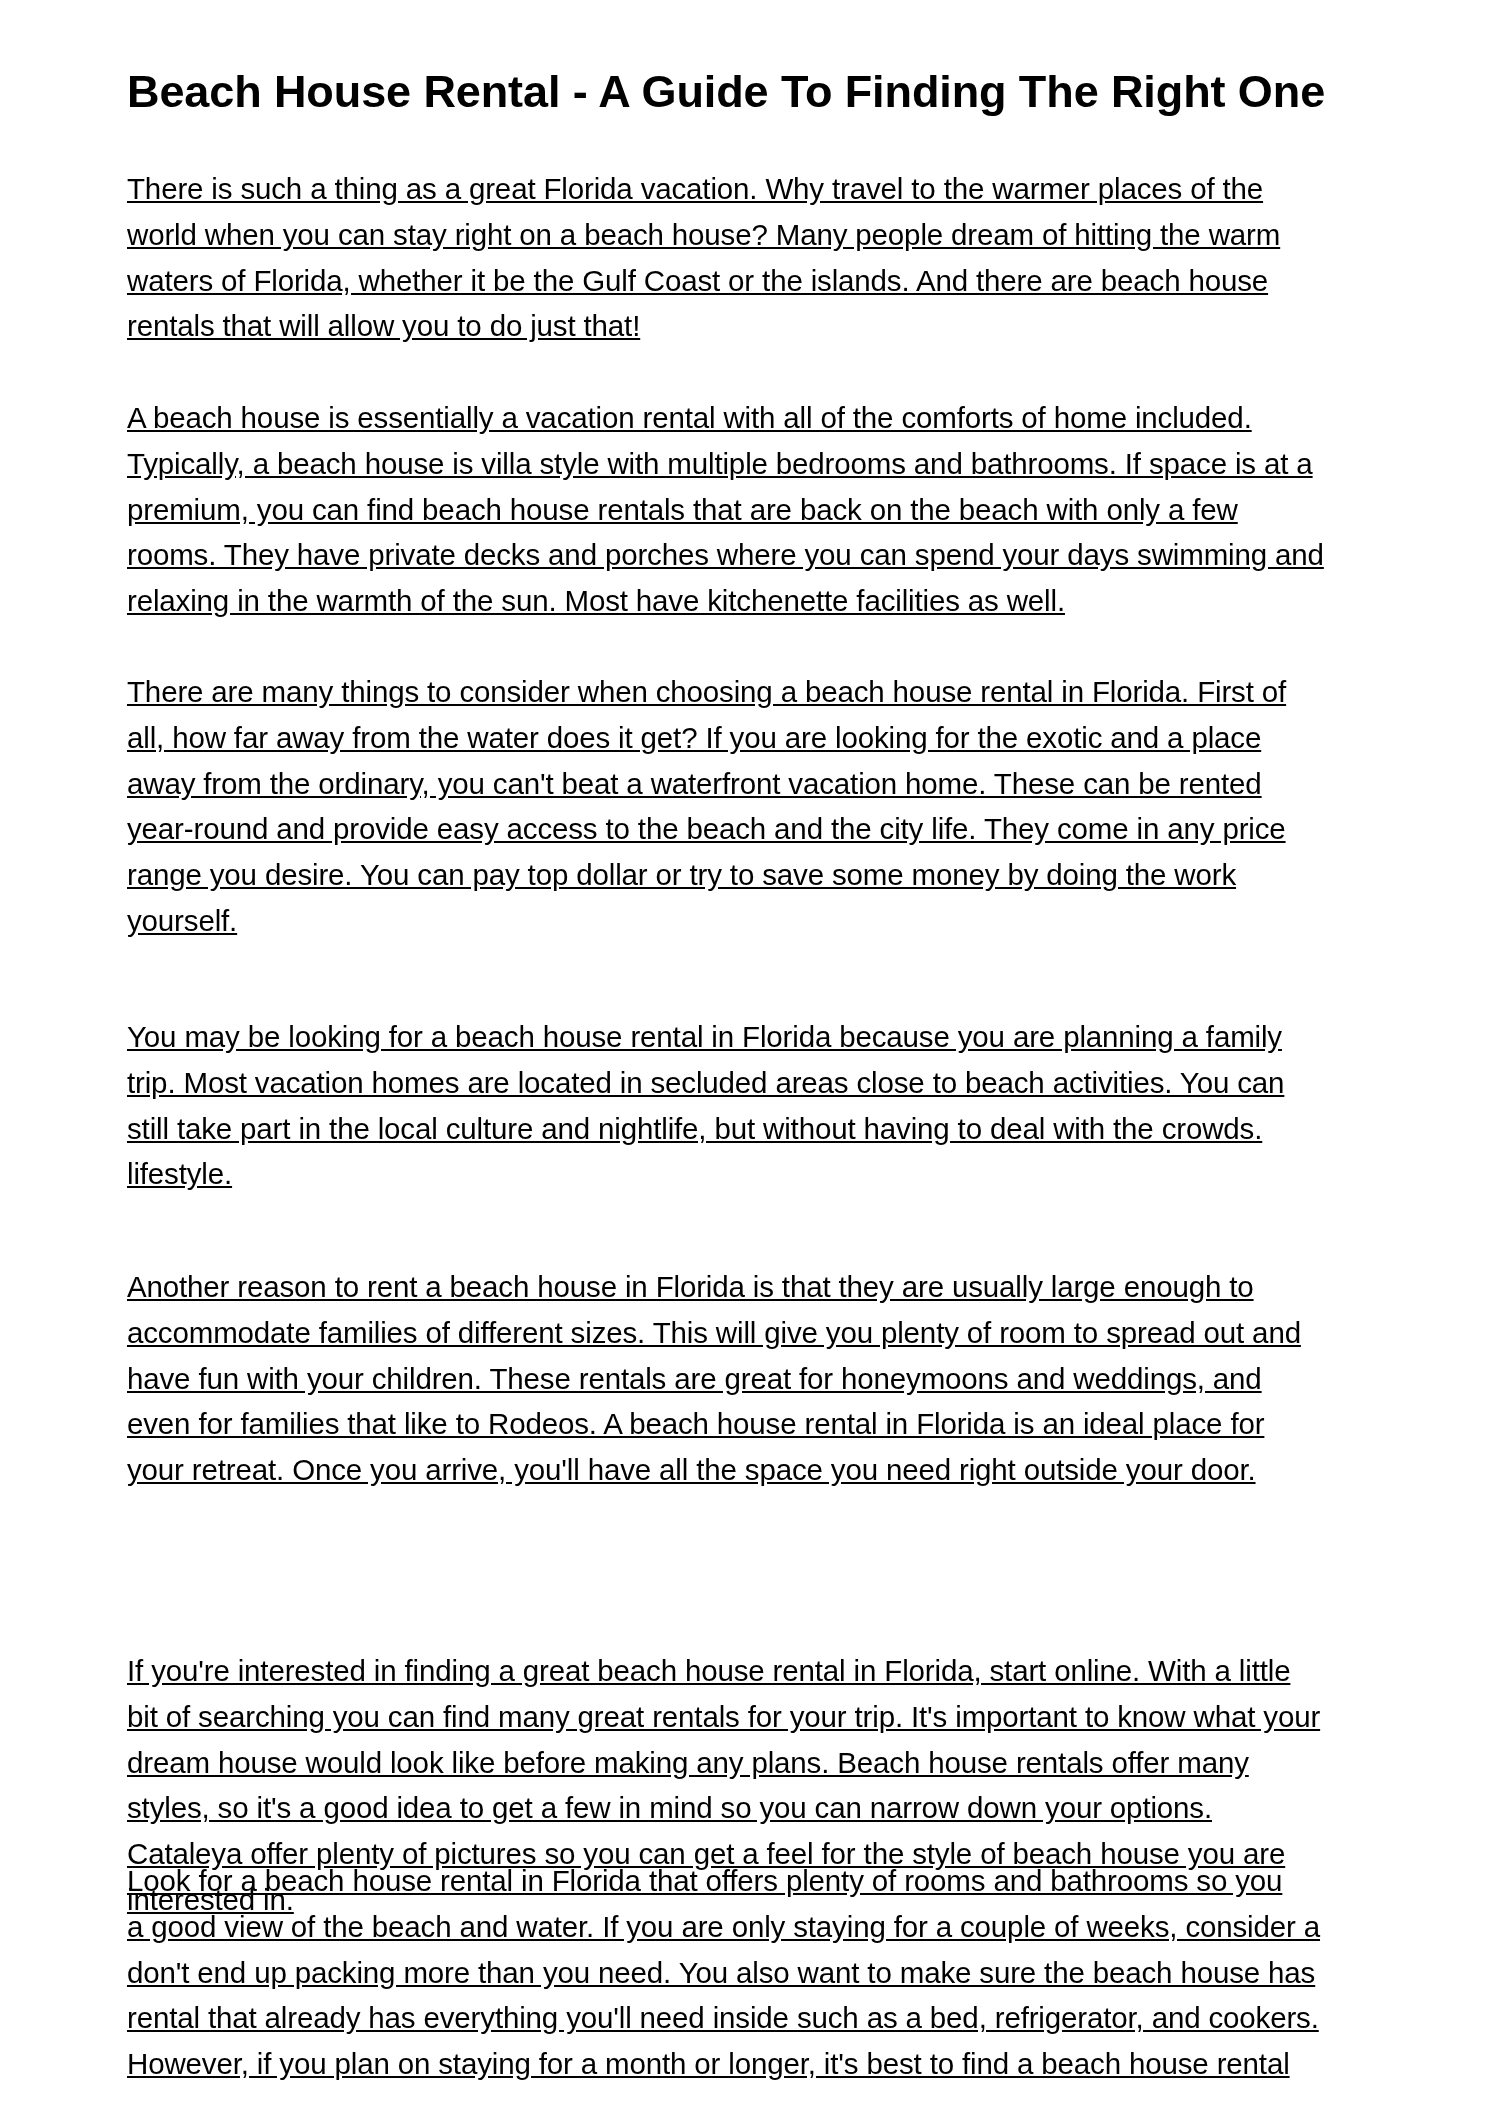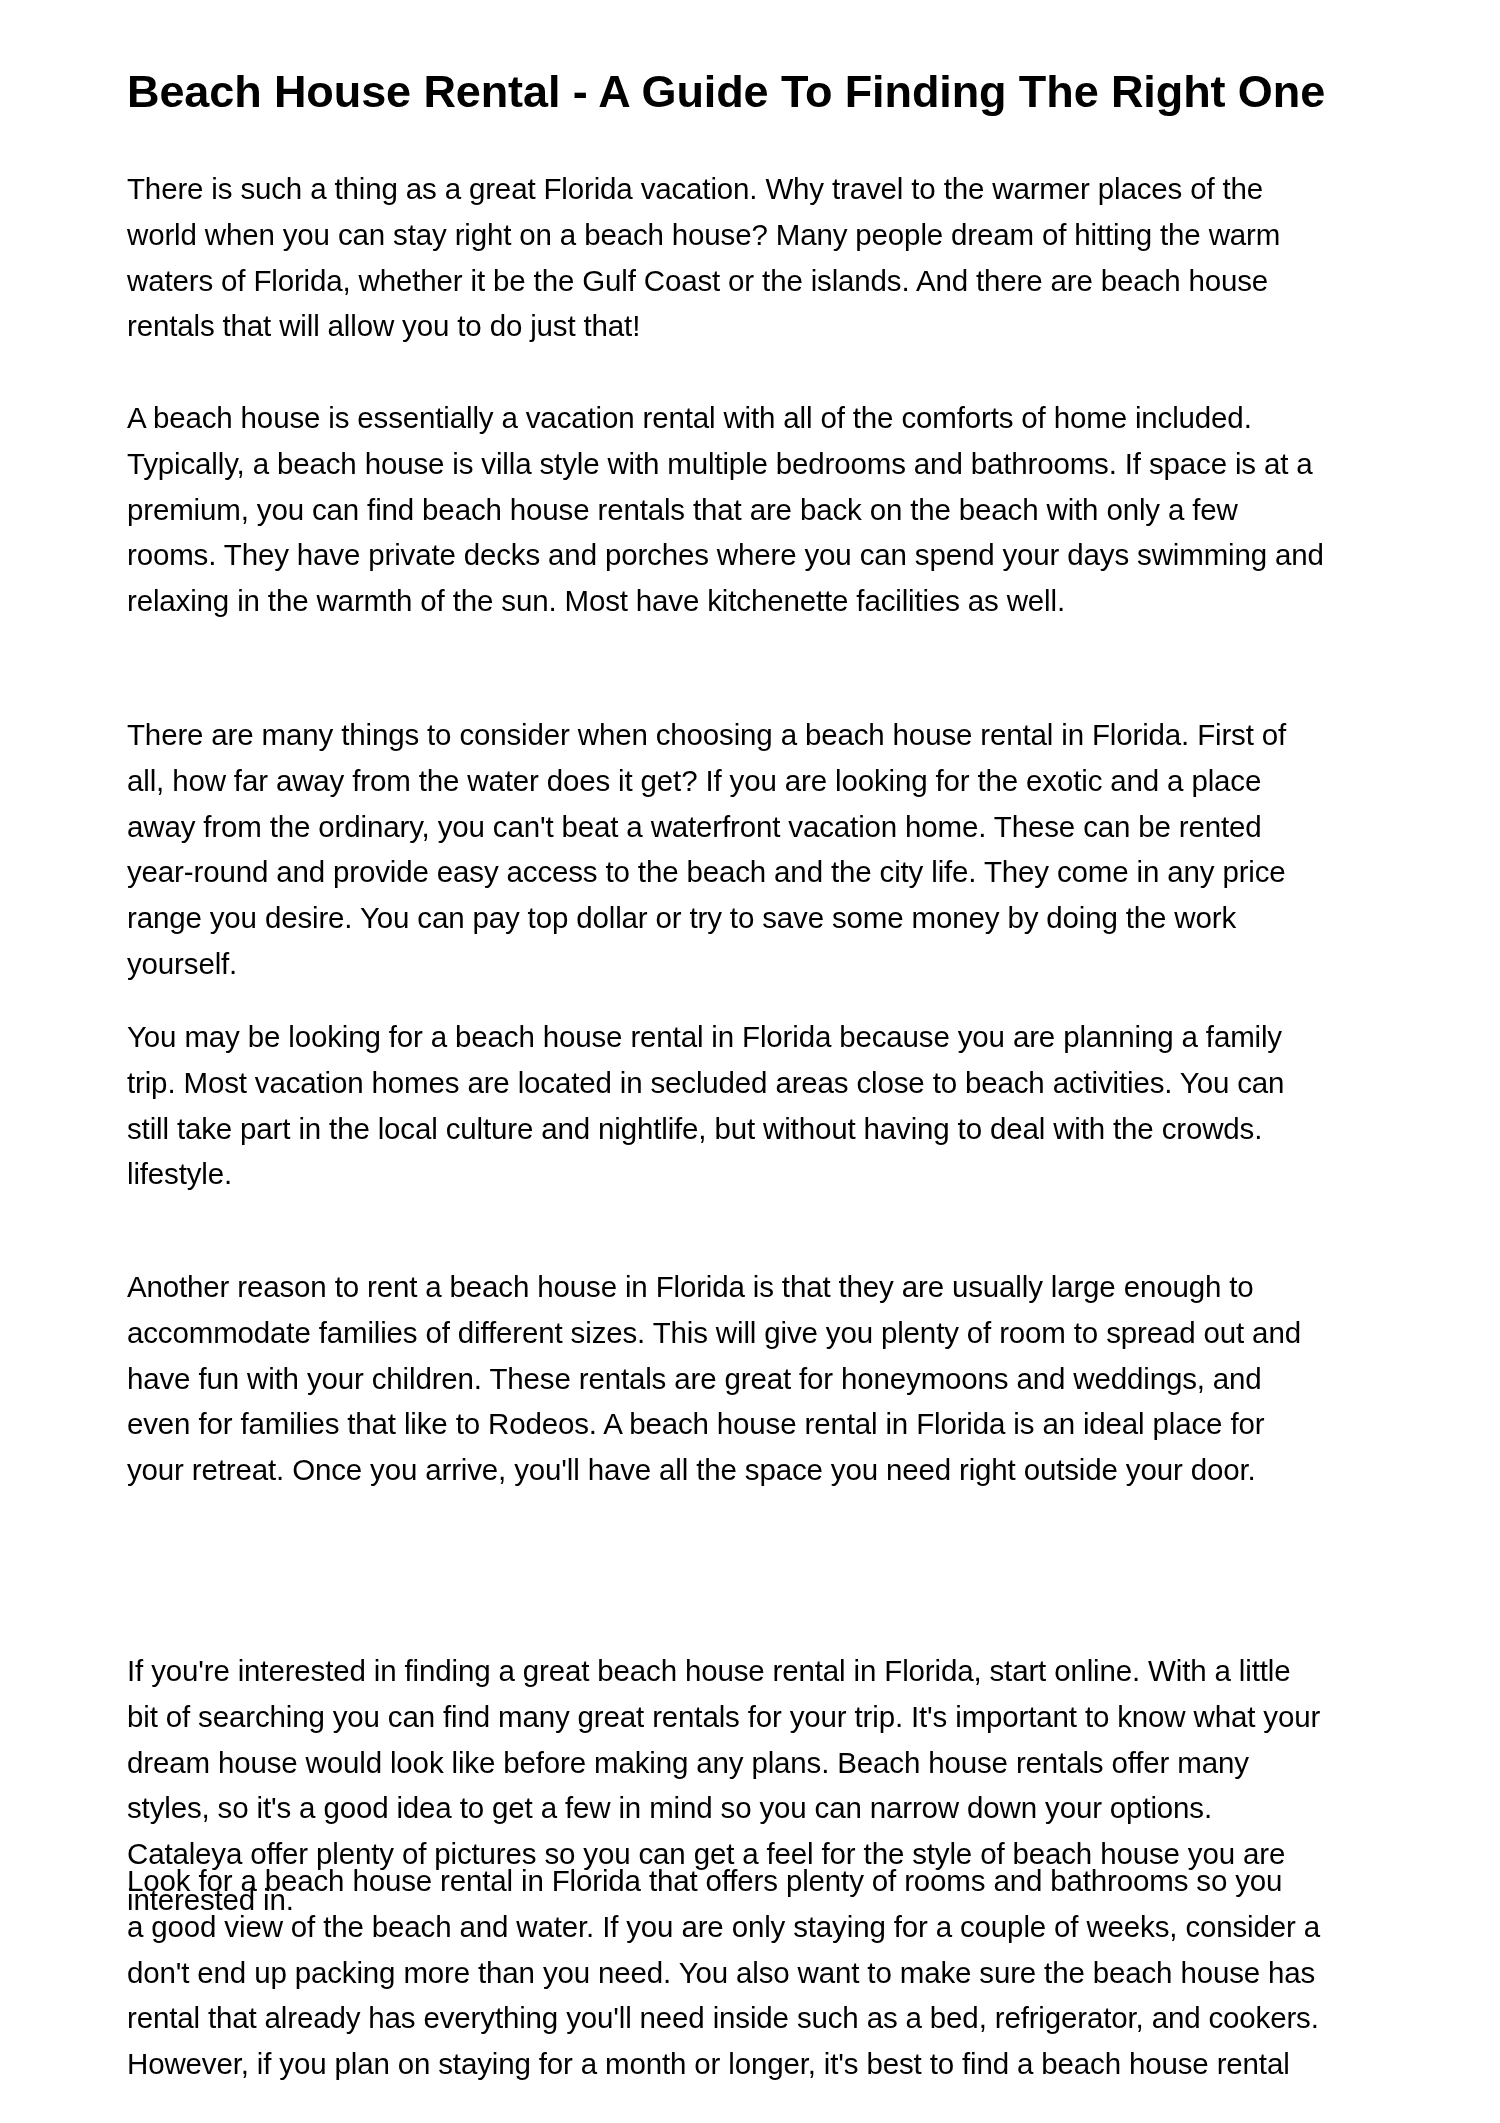--- a/index.html
+++ b/index.html
@@ -33,20 +33,21 @@
       letter-spacing: -0.1px;
     }
     .para {
       position: absolute;
       left: 0;
       width: 1260px;
       margin: 0;
       font-size: 29.5px;
       line-height: 45.8px;
       letter-spacing: -0.15px;
+      text-decoration: underline;
     }
     .line {
       display: block;
       white-space: nowrap;
     }
   </style>
 </head>
 <body>
 
 <div class="page">
@@ -60,21 +61,21 @@
   </p>
 
   <p class="para" style="top:395px;">
     <span class="line">A beach house is essentially a vacation rental with all of the comforts of home included.</span>
     <span class="line">Typically, a beach house is villa style with multiple bedrooms and bathrooms. If space is at a</span>
     <span class="line">premium, you can find beach house rentals that are back on the beach with only a few</span>
     <span class="line">rooms. They have private decks and porches where you can spend your days swimming and</span>
     <span class="line">relaxing in the warmth of the sun. Most have kitchenette facilities as well.</span>
   </p>
 
-  <p class="para" style="top:669px;margin-top:43px;">
+  <p class="para" style="top:669px;">
     <span class="line">There are many things to consider when choosing a beach house rental in Florida. First of</span>
     <span class="line">all, how far away from the water does it get? If you are looking for the exotic and a place</span>
     <span class="line">away from the ordinary, you can't beat a waterfront vacation home. These can be rented</span>
     <span class="line">year-round and provide easy access to the beach and the city life. They come in any price</span>
     <span class="line">range you desire. You can pay top dollar or try to save some money by doing the work</span>
     <span class="line">yourself.</span>
   </p>
 
   <p class="para" style="top:989px;margin-top:25px;">
     <span class="line">You may be looking for a beach house rental in Florida because you are planning a family</span>

